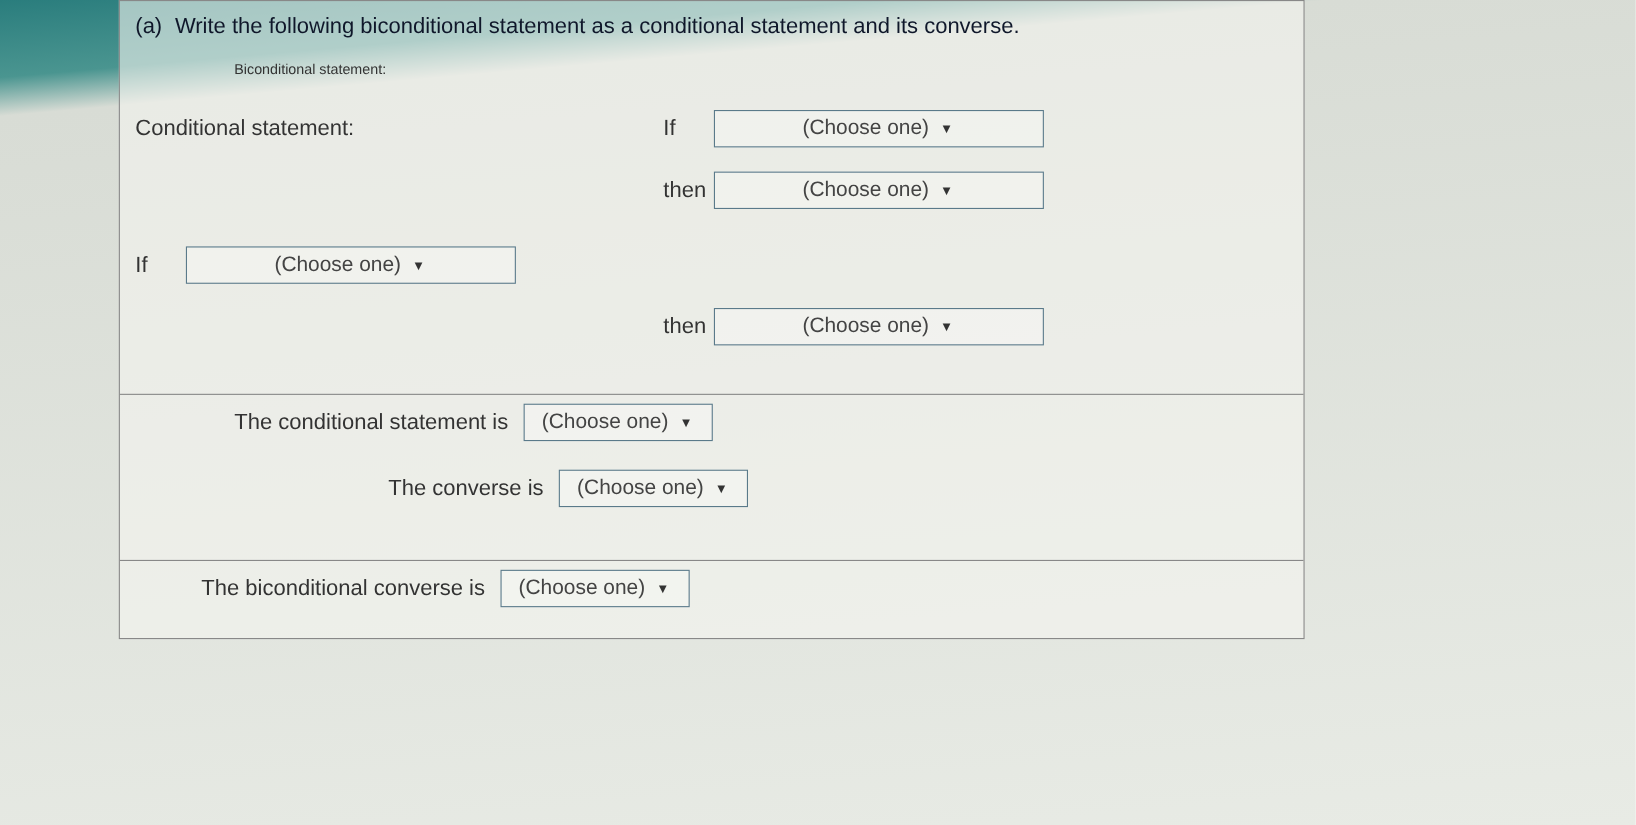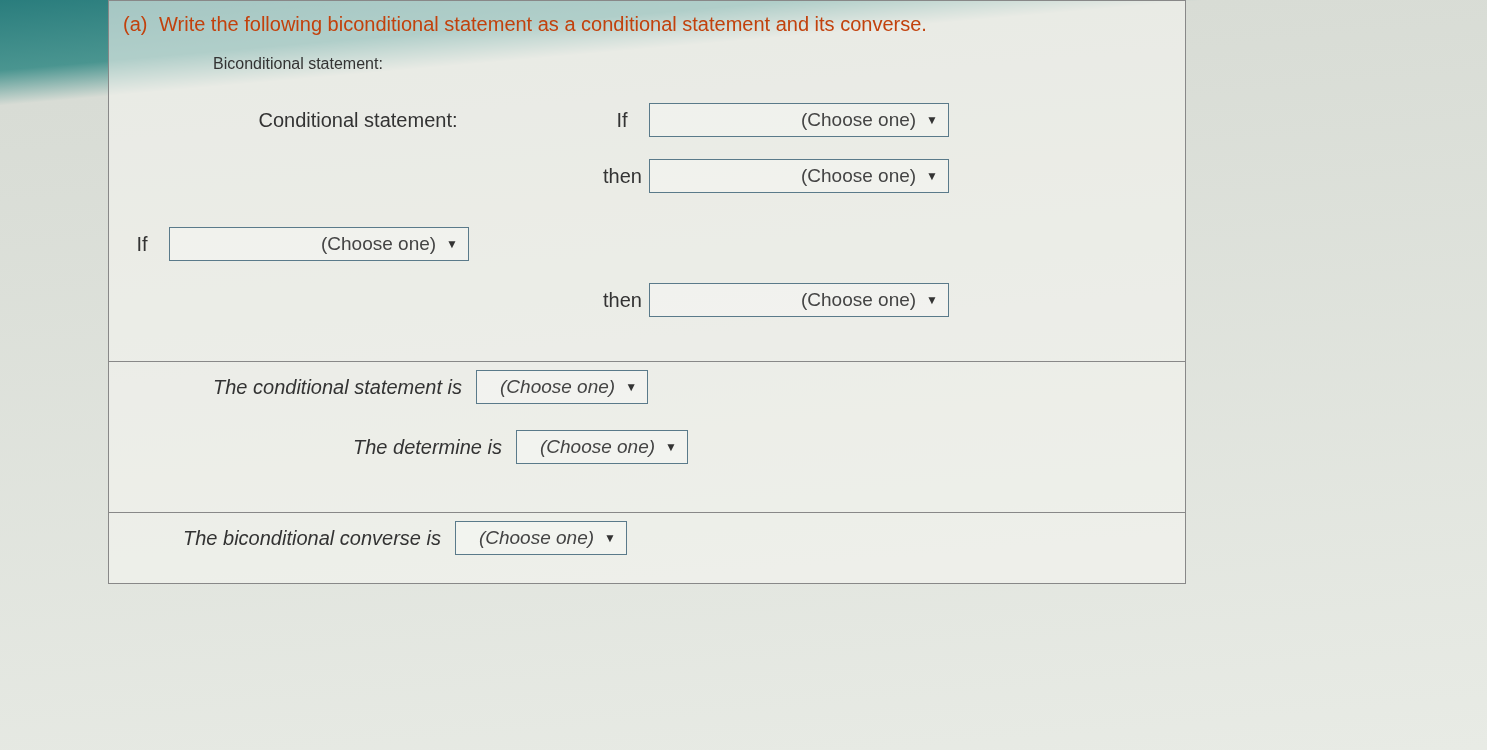--- a/index.html
+++ b/index.html
@@ -17,53 +17,53 @@
     border: 1px solid #888;
     background: rgba(245, 245, 240, 0.6);
   }
   .section {
     border-bottom: 1px solid #888;
     padding: 8px 14px 22px 14px;
   }
   .section:last-child { border-bottom: none; }
   .prompt {
     font-size: 20px;
-    color: #c2410c;
+    color: #0f172a;
     line-height: 1.5;
     margin-bottom: 16px;
   }
   .part-label { margin-right: 6px; }
   .bicond-row {
     display: flex;
     align-items: baseline;
     margin-left: 90px;
     margin-bottom: 30px;
     gap: 33px;
-    font-size: 16px;
+    font-size: 13px;
   }
   .field-row {
     display: flex;
     align-items: center;
     margin-bottom: 22px;
     font-size: 20px;
   }
   .field-label {
     width: 480px;
-    text-align: center;
+    text-align: left;
     padding-right: 10px;
   }
   .prefix {
     width: 46px;
-    text-align: center;
+    text-align: left;
     padding-right: 8px;
   }
   .dropdown {
     display: inline-flex;
     align-items: center;
-    justify-content: flex-end;
+    justify-content: center;
     border: 1px solid #5a7a8a;
     background: rgba(255,255,255,0.3);
     padding: 4px 10px 4px 8px;
     min-width: 300px;
     height: 34px;
     font-size: 19px;
     color: #444;
     cursor: pointer;
   }
   .dropdown.narrow { min-width: 172px; }
@@ -72,21 +72,20 @@
     color: #333;
     margin-left: 10px;
   }
   .inline-row {
     display: flex;
     align-items: center;
     margin-left: 90px;
     margin-bottom: 26px;
     font-size: 20px;
     gap: 14px;
-    font-style: italic;
   }
 </style>
 </head>
 <body>
 
 <div class="worksheet">
 
   <div class="section">
     <div class="prompt">
       <span class="part-label">(a)</span>
@@ -137,21 +136,21 @@
 
     <div class="inline-row">
       <span>The conditional statement is</span>
       <div class="dropdown narrow">
         <span>(Choose one)</span>
         <span class="caret">▼</span>
       </div>
     </div>
 
     <div class="inline-row" style="margin-left:230px">
-      <span>The determine is</span>
+      <span>The converse is</span>
       <div class="dropdown narrow">
         <span>(Choose one)</span>
         <span class="caret">▼</span>
       </div>
     </div>
   </div>
 
   <div class="section">
 
     <div class="inline-row" style="margin-left:60px;margin-bottom:6px">

